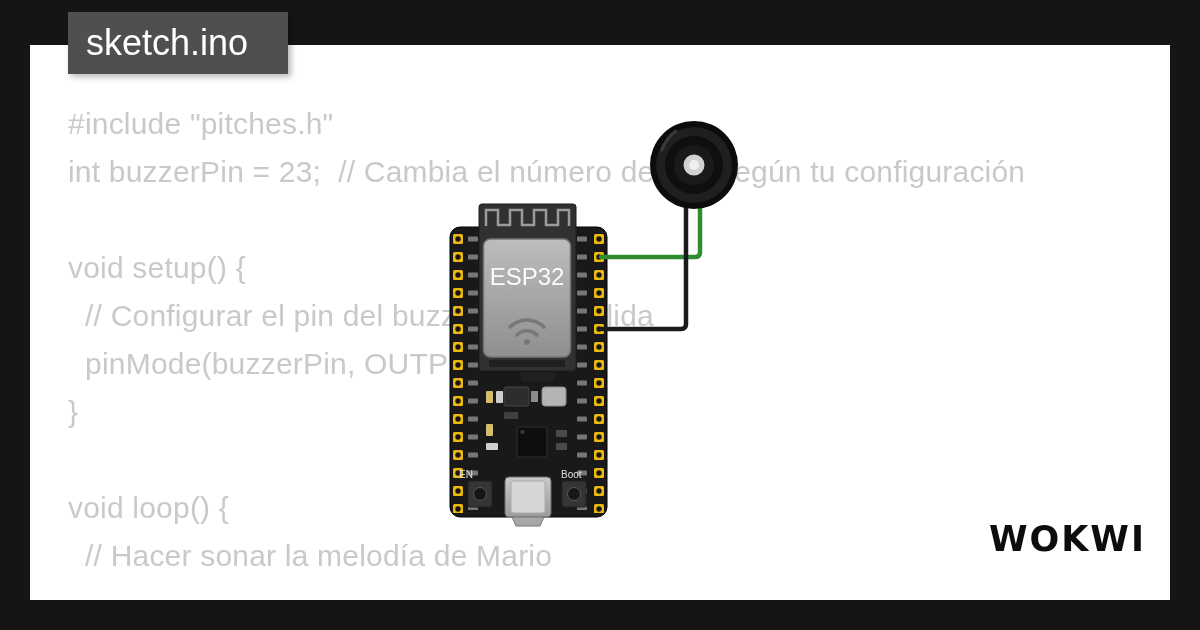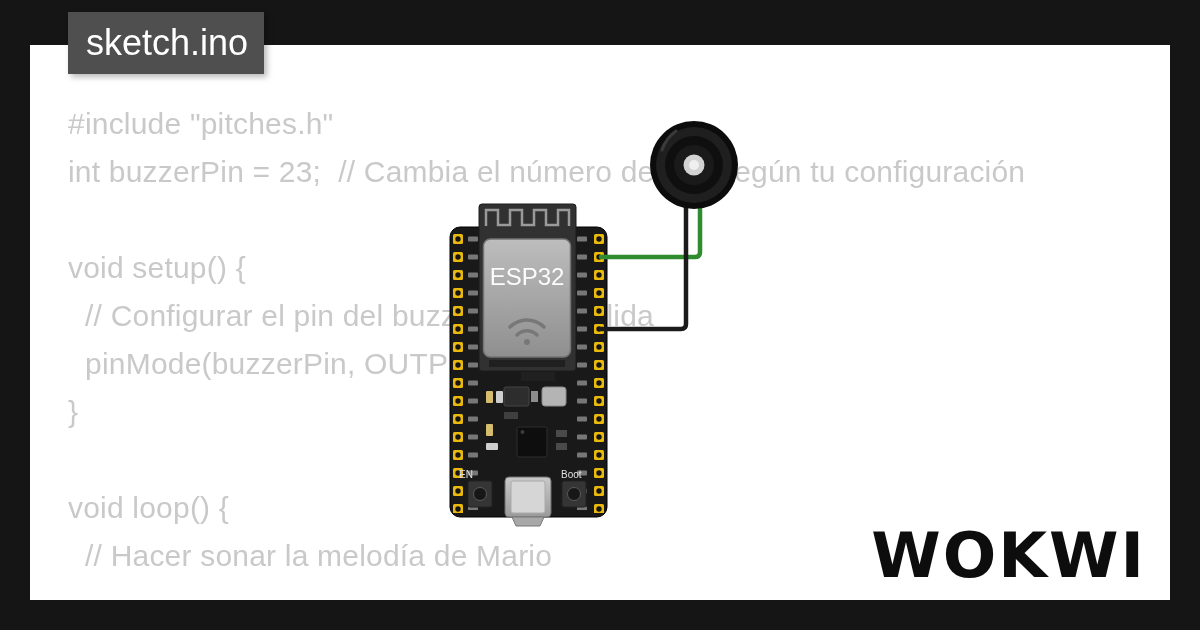--- a/index.html
+++ b/index.html
@@ -13,21 +13,21 @@
     position: absolute; left: 30px; top: 45px;
     width: 1140px; height: 555px;
     background: #ffffff;
     overflow: hidden;
     z-index: 1;
   }
   .title-box {
     position: absolute; left: 68px; top: 12px;
     background: #4f4f4f; color: #ffffff;
     font-size: 36px; line-height: 36px;
-    padding: 13px 16px 13px 18px;
+    padding: 13px 40px 13px 18px;
     box-shadow: 3px 3px 6px rgba(0,0,0,0.28);
     z-index: 4;
   }
   .code {
     position: absolute; left: 38px; top: 55px;
     width: 1090px;
     z-index: 1;
   }
   .code-line {
     white-space: pre;
@@ -40,21 +40,21 @@
   .circuit-svg {
     position: absolute; left: 0; top: 0;
     width: 1200px; height: 630px;
     z-index: 3;
     pointer-events: none;
   }
   .wokwi-logo {
     position: absolute; right: 24px; top: 474px;
     font-family: "DejaVu Sans", sans-serif;
     font-weight: bold;
-    font-size: 63px;
+    font-size: 35px;
     letter-spacing: 2px;
     color: #0d0d0d;
     z-index: 2;
   }
 </style>
 </head>
 <body>
 
 <div class="panel">
   <div class="code">

